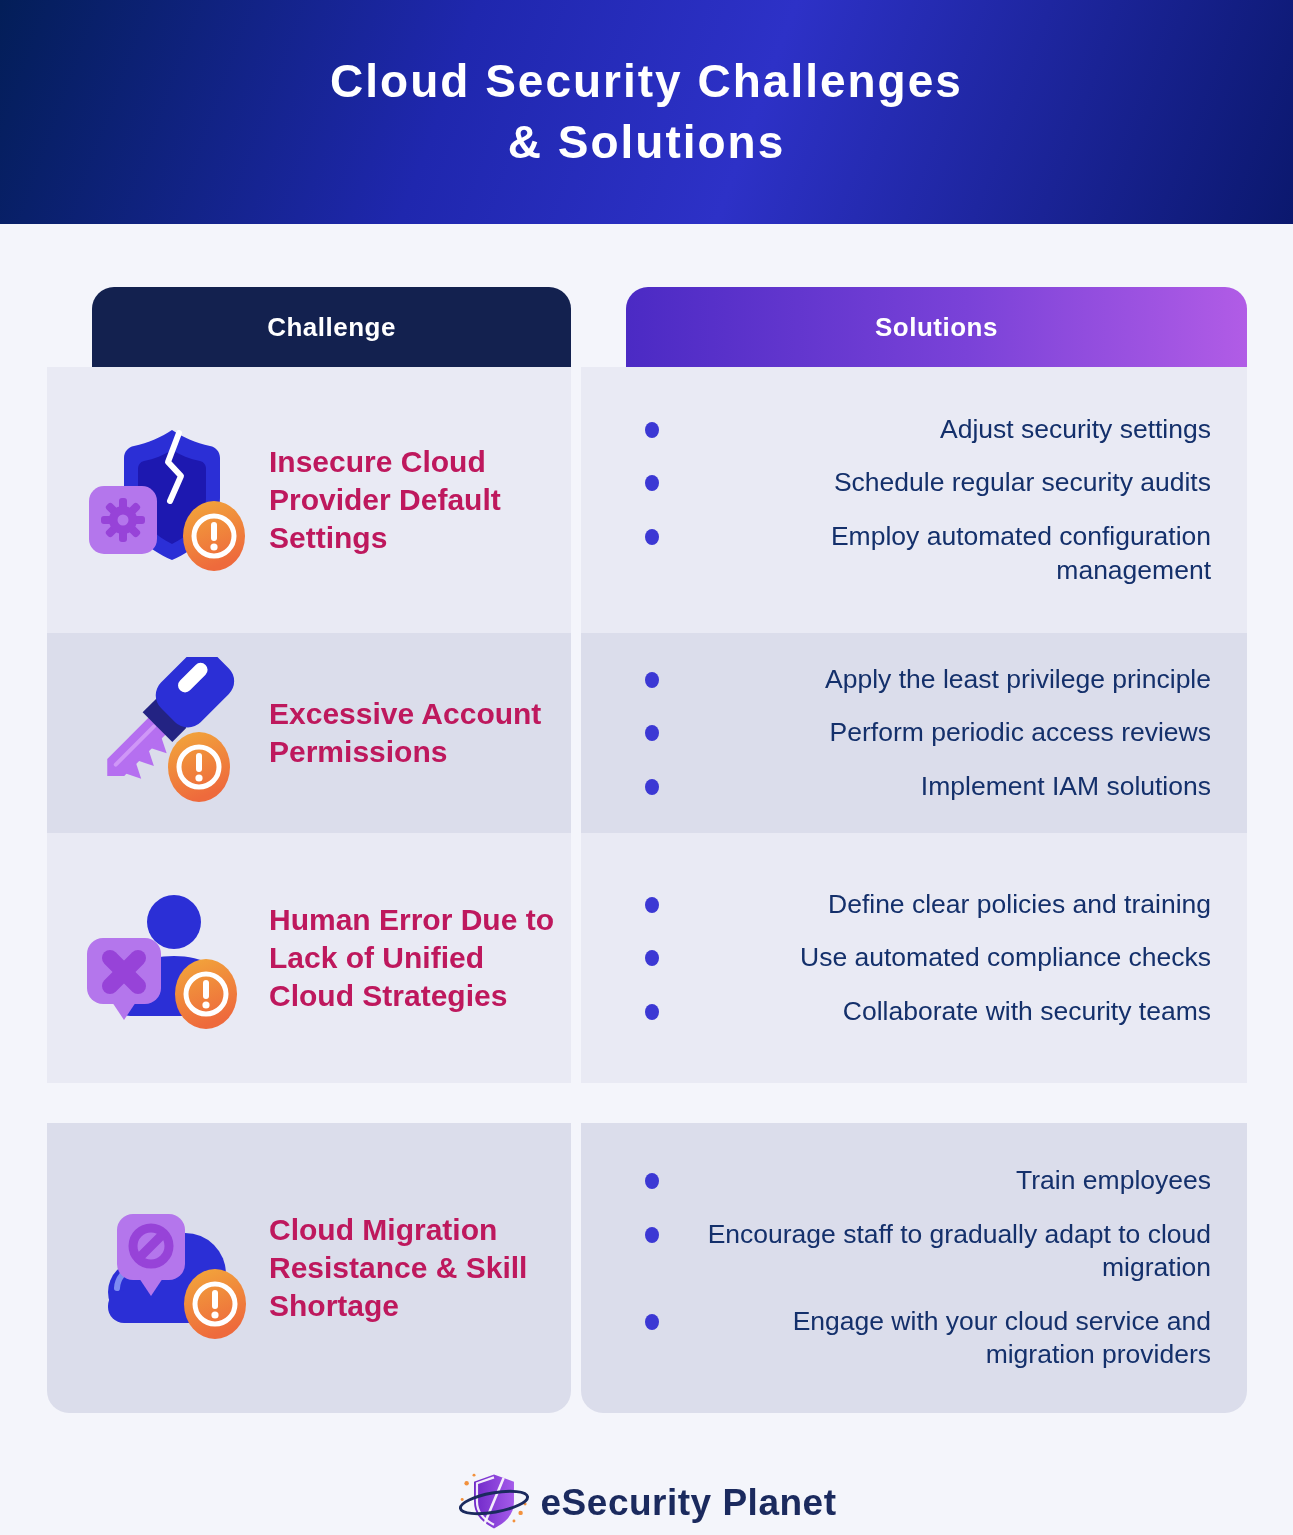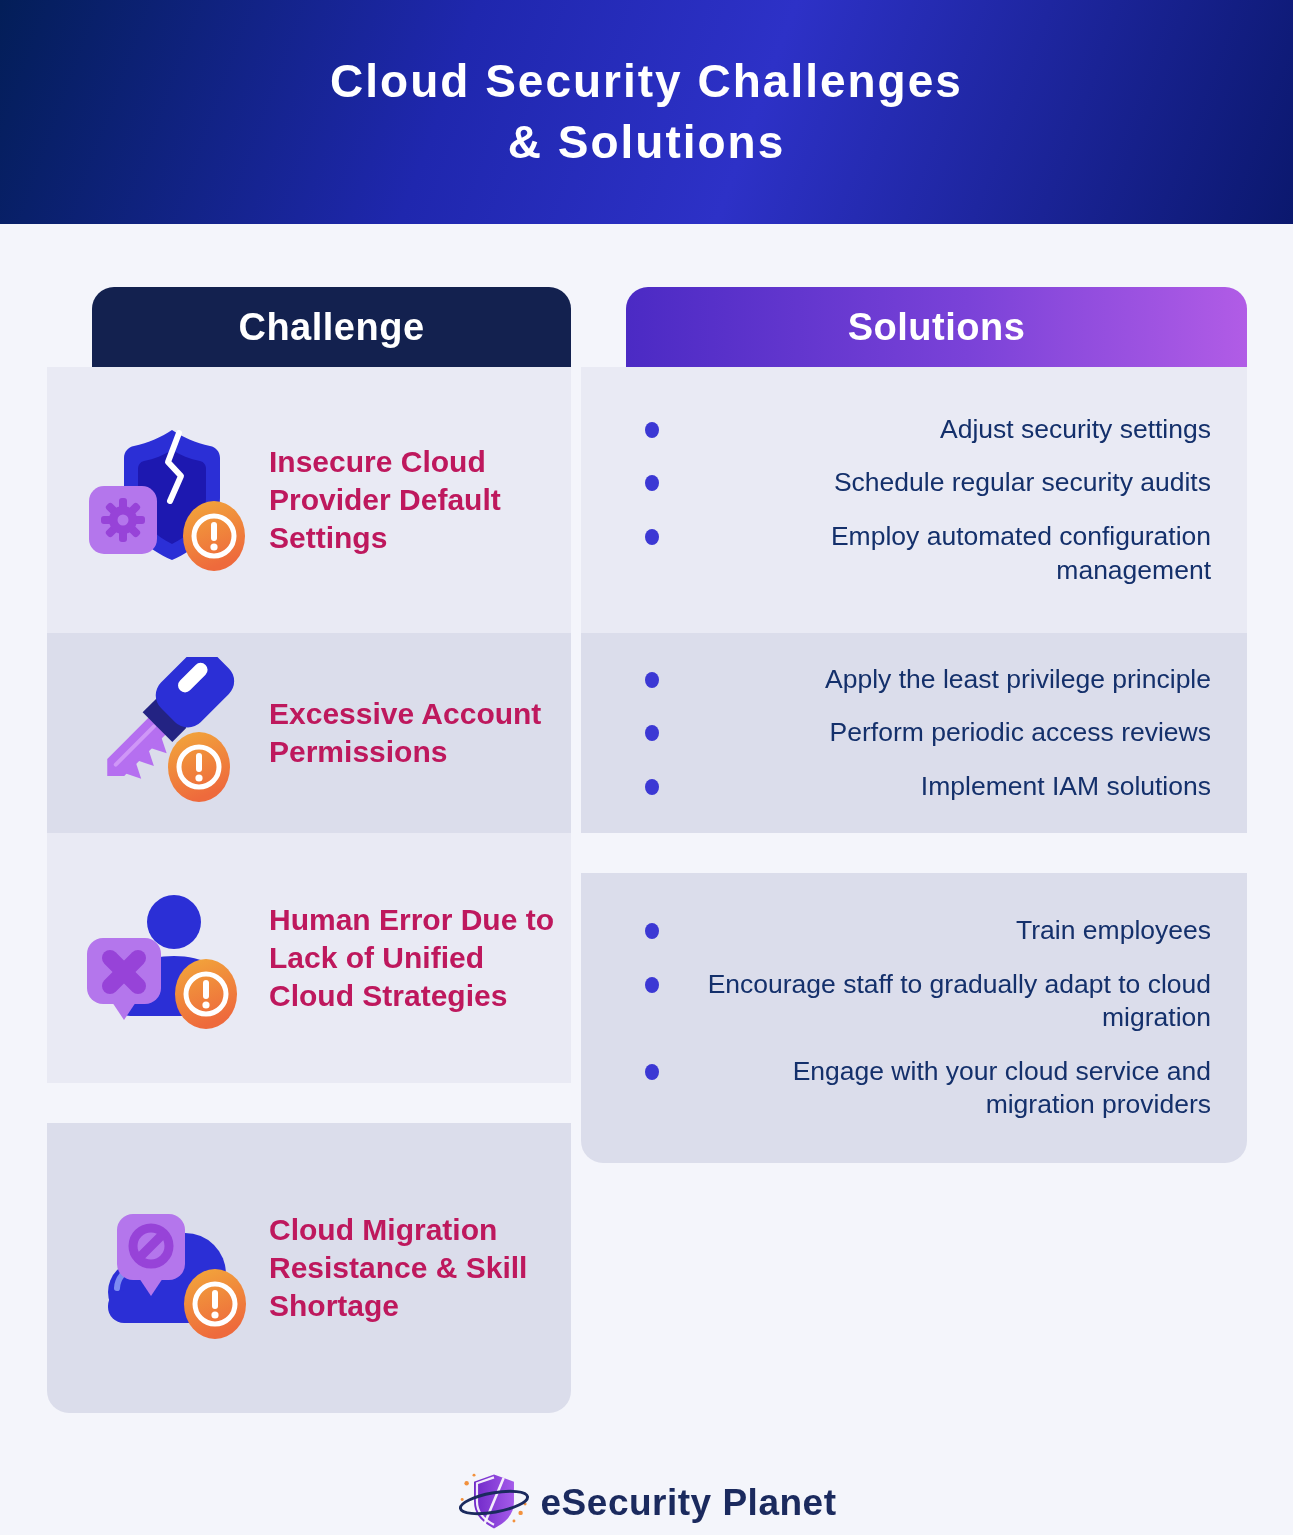--- a/index.html
+++ b/index.html
@@ -30,21 +30,21 @@
 
   
   .table { display: flex; gap: 10px; margin: 63px 46px 0 47px; }
   .col { display: flex; flex-direction: column; }
   .col-challenge { width: 524px; }
   .col-solutions { flex: 1; }
 
   .col-header {
     height: 80px; flex: none;
     display: flex; align-items: center; justify-content: center;
-    color: #ffffff; font-size: 38px; font-weight: 700; letter-spacing: 0.5px;
+    color: #ffffff; font-size: 26px; font-weight: 700; letter-spacing: 0.5px;
     border-radius: 22px 22px 0 0;
     margin-left: 45px;
   }
   .challenge-header { background: #13214f; }
   .solutions-header { background: linear-gradient(90deg, #4b2ac4 0%, #7a42d8 55%, #b15ce6 100%); }
 
   .r0 { height: 266px; } .r1 { height: 200px; } .r2 { height: 250px; } .r3 { height: 290px; }
   .cell.light { background: #e9eaf4; }
   .cell.dark  { background: #dbddeb; }
   .col .cell:last-child { border-radius: 0 0 22px 22px; margin-top: 40px; }
@@ -211,20 +211,27 @@
       </div>
 
       <div class="cell solutions-cell r1 dark">
         <ul class="sol-list">
           <li class="sol-item">Apply the least privilege principle</li>
           <li class="sol-item">Perform periodic access reviews</li>
           <li class="sol-item">Implement IAM solutions</li>
         </ul>
       </div>
 
+      <div class="cell solutions-cell r2 light">
+        <ul class="sol-list">
+          <li class="sol-item">Define clear policies and training</li>
+          <li class="sol-item">Use automated compliance checks</li>
+          <li class="sol-item">Collaborate with security teams</li>
+        </ul>
+      </div>
 
       <div class="cell solutions-cell r3 dark">
         <ul class="sol-list">
           <li class="sol-item">Train employees</li>
           <li class="sol-item">Encourage staff to gradually adapt to cloud migration</li>
           <li class="sol-item">Engage with your cloud service and migration providers</li>
         </ul>
       </div>
     </div>
   </main>

